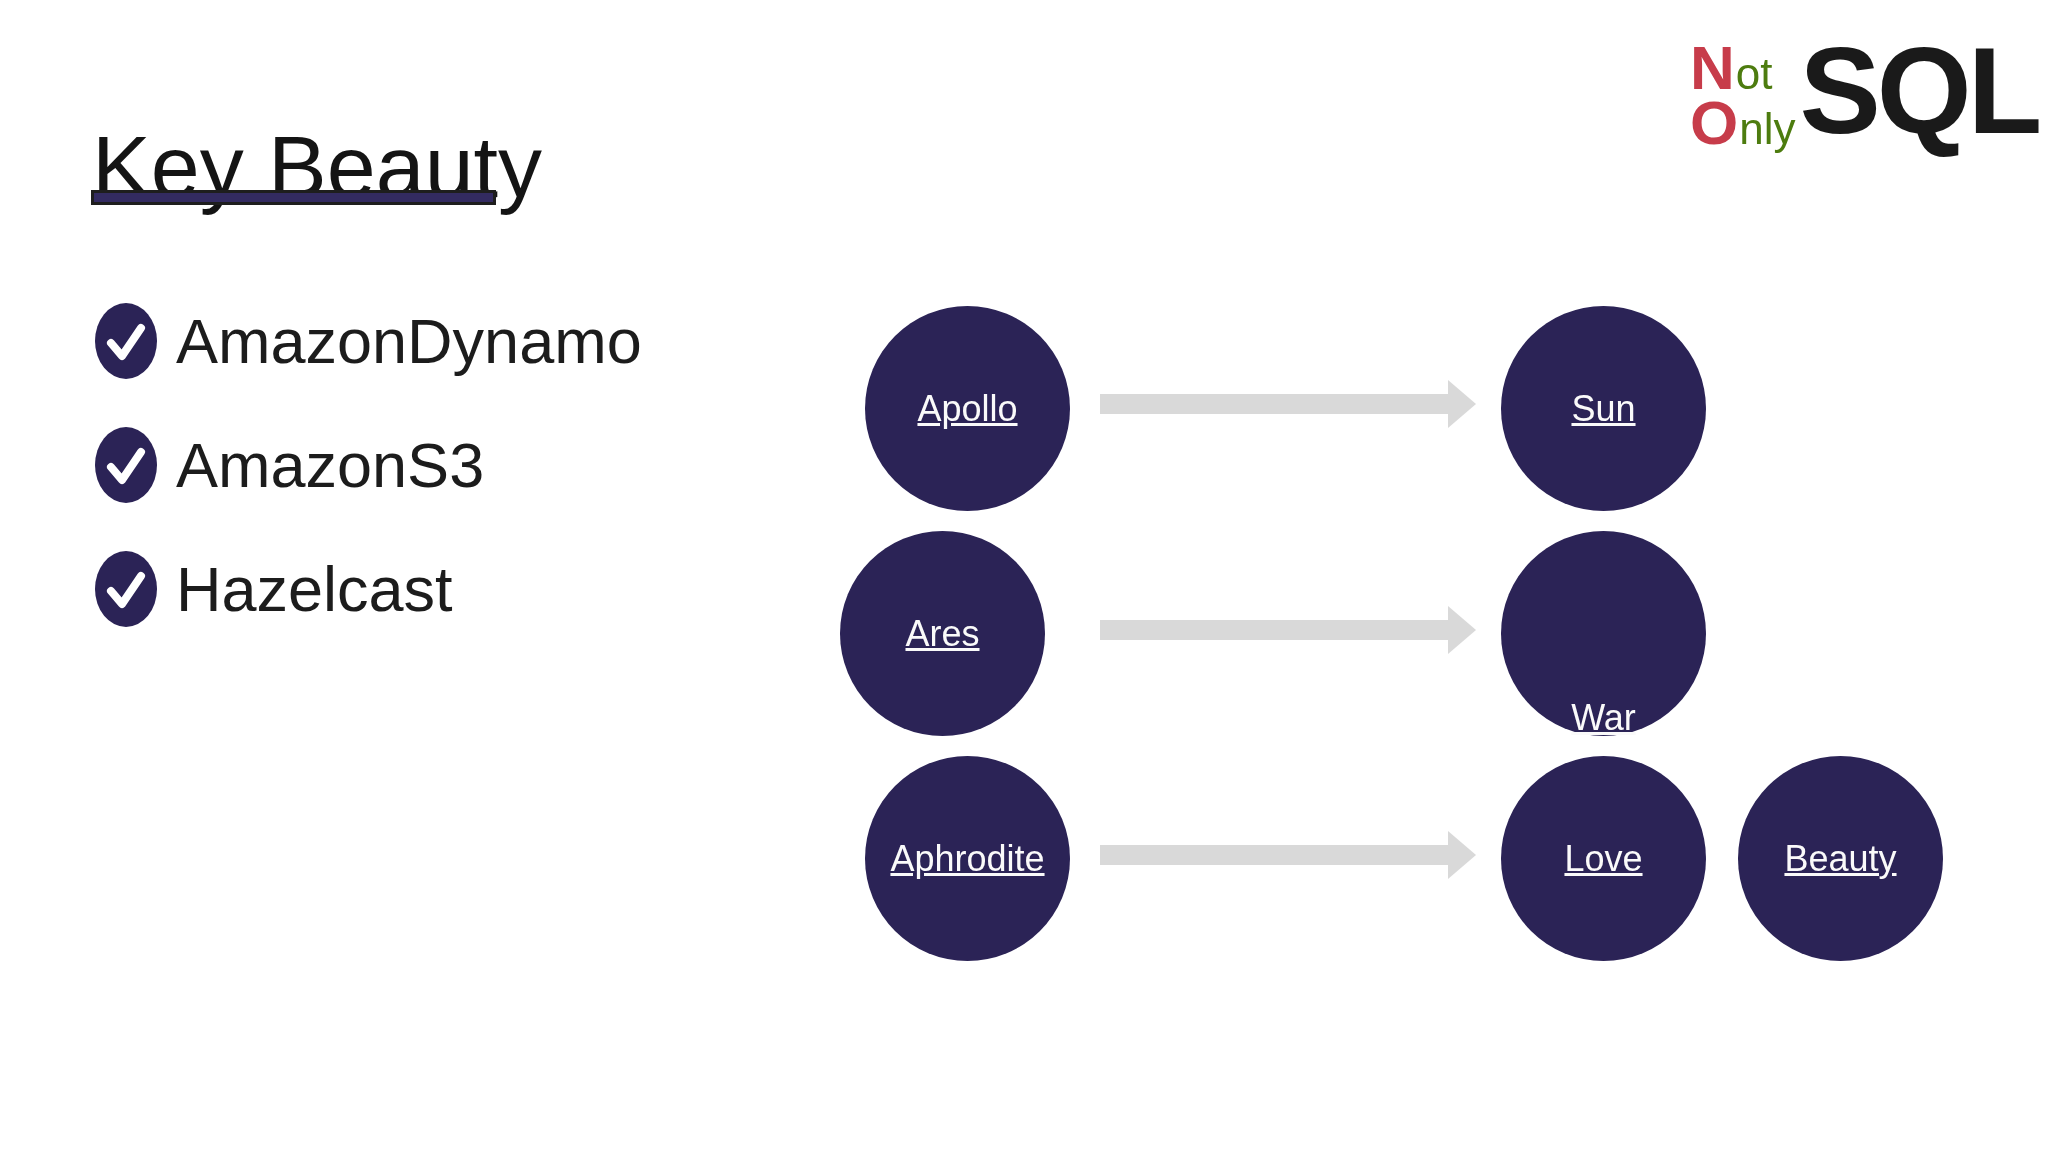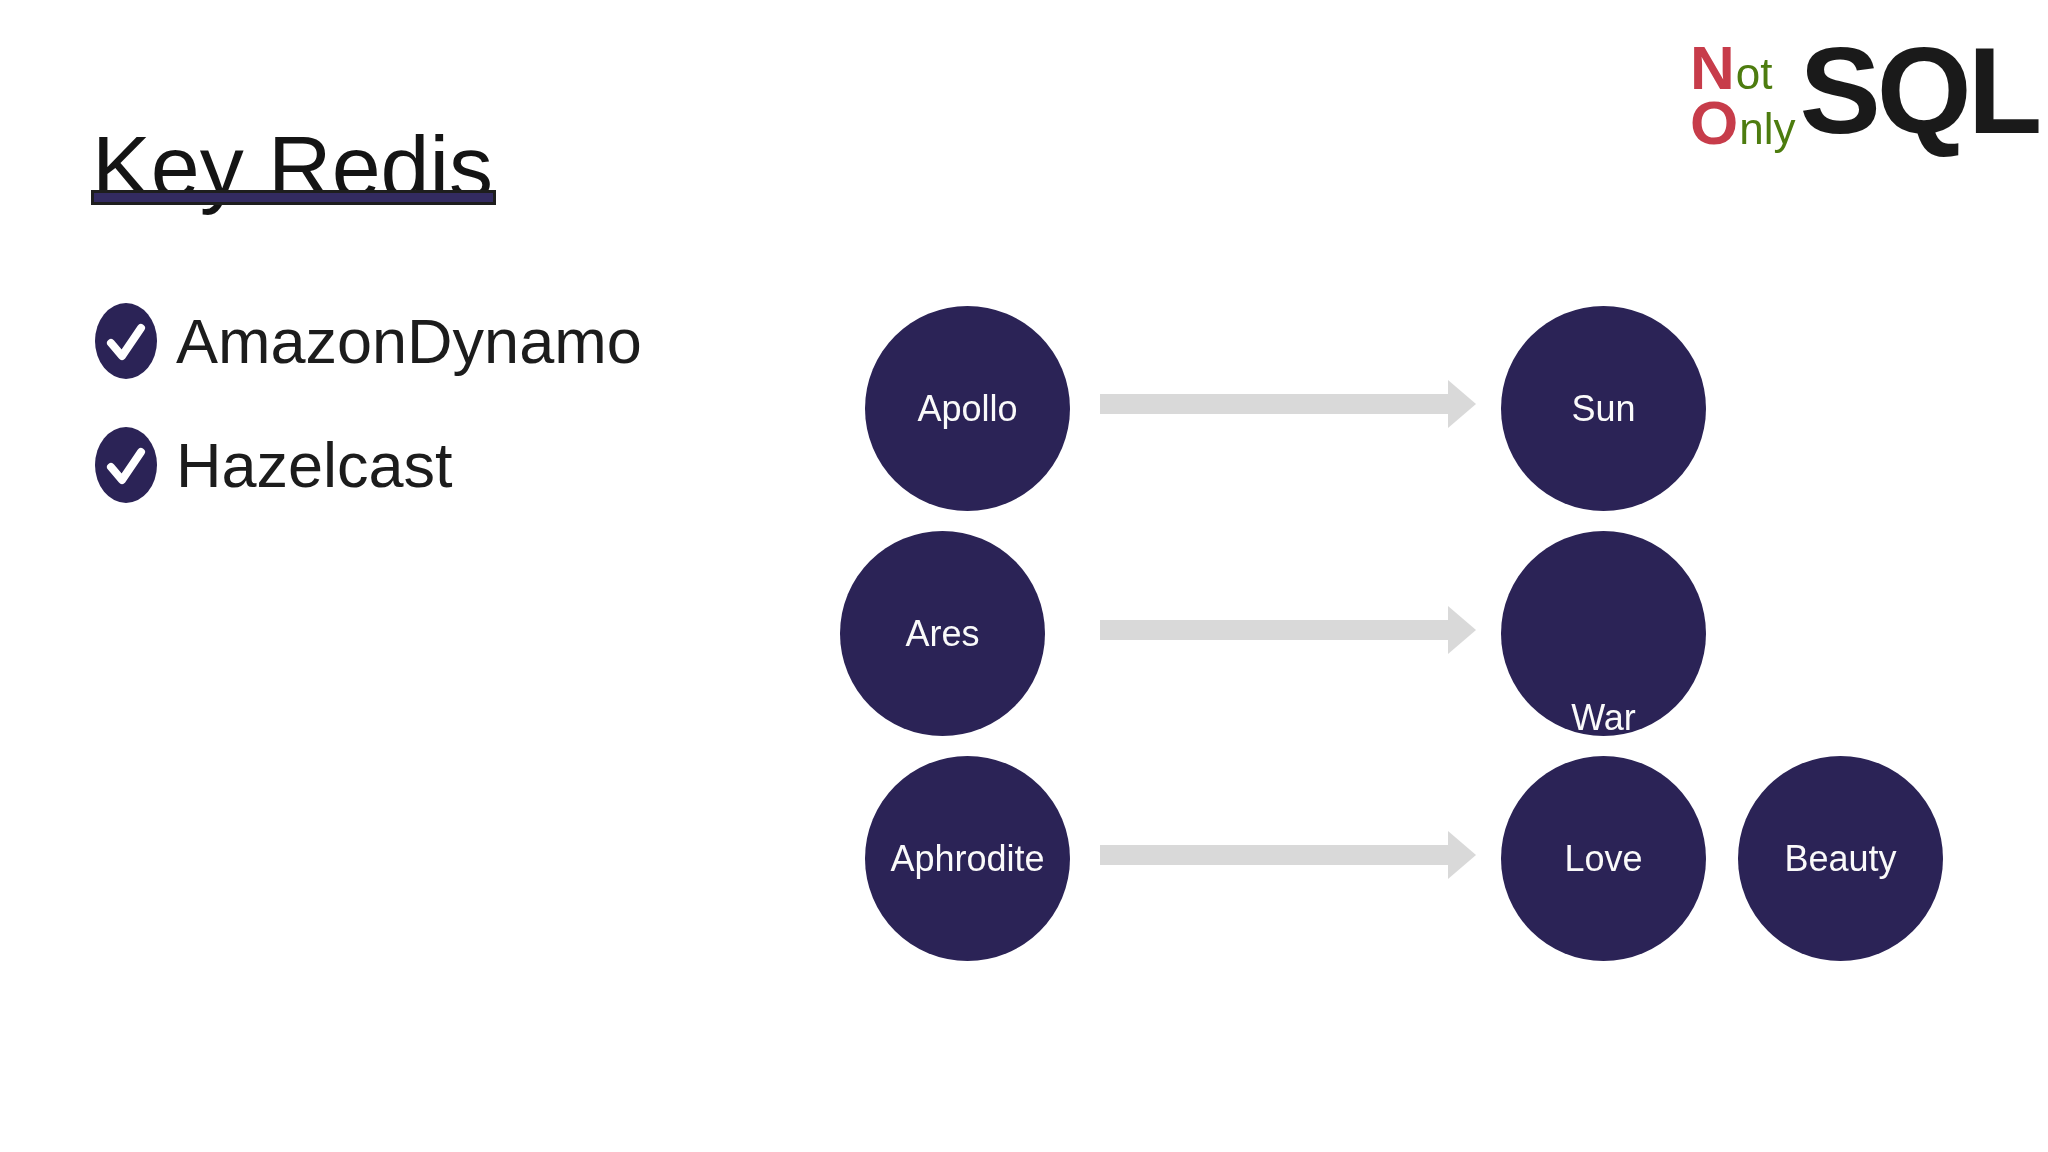--- a/index.html
+++ b/index.html
@@ -124,20 +124,21 @@
     height: 205px;
     border-radius: 50%;
     background: #2b2356;
     display: flex;
     align-items: center;
     justify-content: center;
     color: #fafafa;
     font-size: 36px;
     line-height: 1;
     text-align: center;
+    text-decoration: underline;
   }
   .node-apollo    { left: 865px;  top: 306px; }
   .node-ares      { left: 840px;  top: 531px; }
   .node-aphrodite { left: 865px;  top: 756px; }
   .node-sun       { left: 1501px; top: 306px; }
   .node-war       { left: 1501px; top: 531px; align-items: flex-end; }
   .node-love      { left: 1501px; top: 756px; }
   .node-beauty    { left: 1738px; top: 756px; }
 
   .arrow {
@@ -166,21 +167,21 @@
     border-top: 24px solid transparent;
     border-bottom: 24px solid transparent;
     border-left: 28px solid #d9d9d9;
   }
 </style>
 </head>
 <body>
 
 <div class="slide">
 
-  <h1 class="title">Key Redis</h1>
+  <h1 class="title">Key Beauty</h1>
   <div class="title-underline"></div>
 
   <div class="logo">
     <div class="logo-no-col">
       <div class="logo-row">
         <span class="logo-big">N</span>
         <span class="logo-small">ot</span>
       </div>
       <div class="logo-row">
         <span class="logo-big">O</span>
@@ -196,20 +197,27 @@
         <ellipse cx="32" cy="39" rx="31" ry="38" fill="#2b2356"></ellipse>
         <polyline points="17,41 28,54 47,26" fill="none" stroke="#ffffff" stroke-width="8" stroke-linecap="round" stroke-linejoin="round"></polyline>
       </svg>
       <span class="check-label">AmazonDynamo</span>
     </li>
     <li class="check-item">
       <svg class="check-icon" viewBox="0 0 64 78">
         <ellipse cx="32" cy="39" rx="31" ry="38" fill="#2b2356"></ellipse>
         <polyline points="17,41 28,54 47,26" fill="none" stroke="#ffffff" stroke-width="8" stroke-linecap="round" stroke-linejoin="round"></polyline>
       </svg>
+      <span class="check-label">AmazonS3</span>
+    </li>
+    <li class="check-item">
+      <svg class="check-icon" viewBox="0 0 64 78">
+        <ellipse cx="32" cy="39" rx="31" ry="38" fill="#2b2356"></ellipse>
+        <polyline points="17,41 28,54 47,26" fill="none" stroke="#ffffff" stroke-width="8" stroke-linecap="round" stroke-linejoin="round"></polyline>
+      </svg>
       <span class="check-label">Hazelcast</span>
     </li>
   </ul>
 
   <div class="diagram">
 
     <div class="node node-apollo">
       <span>Apollo</span>
     </div>
     <div class="node node-ares">

